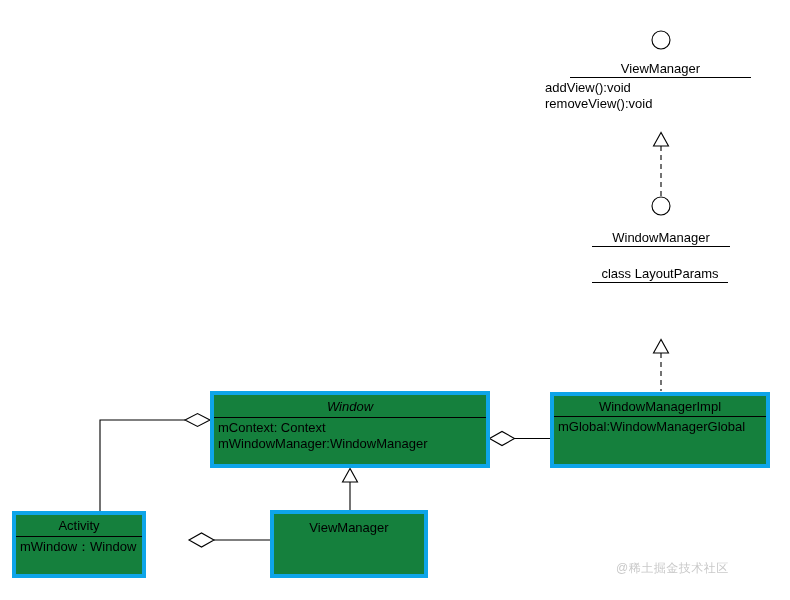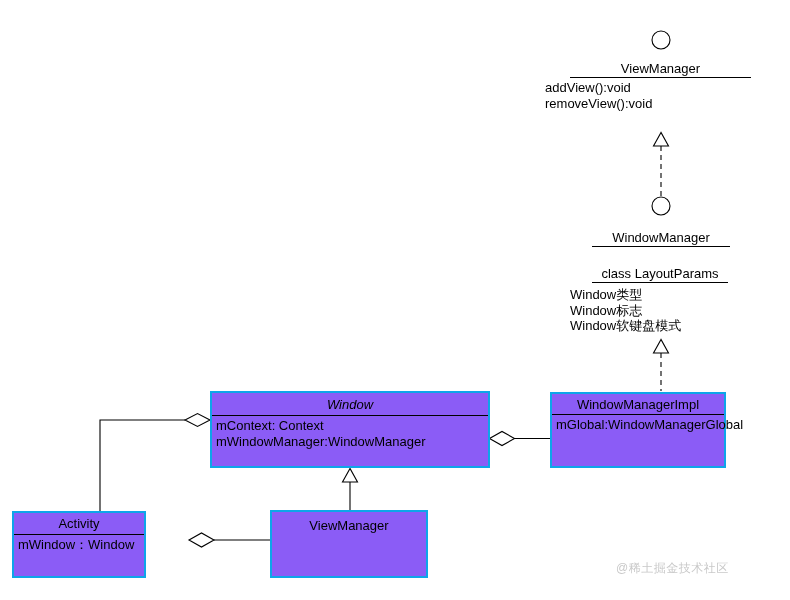--- a/index.html
+++ b/index.html
@@ -29,22 +29,22 @@
     line-height: 15px;
   }
   .method-lines div, .attr-lines-center div {
     line-height: 15.5px;
     text-align: left;
   }
 
   
   .uml-box {
     position: absolute;
-    border: 2px solid #0ea5e9;
-    background: #8b5cf6;
+    border: 4px solid #0ea5e9;
+    background: #15803d;
   }
   .uml-box .title {
     text-align: center;
     border-bottom: 1px solid #000;
   }
   .uml-box .title.no-sep { border-bottom: none; }
   .uml-box .attrs {
     padding: 2px 4px 0 4px;
   }
   .uml-box .attrs div { line-height: 15.5px; white-space: nowrap; }
@@ -91,35 +91,30 @@
 
   <div class="abs iface-name" style="left:570px; top:61px; width:181px;">ViewManager</div>
   <div class="abs method-lines" style="left:545px; top:80px; width:231px;">
     <div>addView():void</div>
     <div>removeView():void</div>
   </div>
 
   <div class="abs iface-name" style="left:592px; top:230px; width:138px;">WindowManager</div>
 
   <div class="abs iface-name" style="left:592px; top:266px; width:136px;">class LayoutParams</div>
-  <div class="abs attr-lines-center" style="left:570px; top:287px; width:181px;">
-    <div>Window类型</div>
-    <div>Window标志</div>
-    <div>Window软键盘模式</div>
-  </div>
 
   <div class="uml-box" style="left:210px; top:391px; width:280px; height:77px;">
     <div class="title italic" style="height:23px; line-height:23px;">Window</div>
     <div class="attrs">
       <div>mContext: Context</div>
       <div>mWindowManager:WindowManager</div>
     </div>
   </div>
 
-  <div class="uml-box" style="left:550px; top:392px; width:176px; height:76px;">
+  <div class="uml-box" style="left:550px; top:392px; width:220px; height:76px;">
     <div class="title" style="height:21px; line-height:21px;">WindowManagerImpl</div>
     <div class="attrs">
       <div>mGlobal:WindowManagerGlobal</div>
     </div>
   </div>
 
   <div class="uml-box" style="left:12px; top:511px; width:134px; height:67px;">
     <div class="title" style="height:22px; line-height:22px;">Activity</div>
     <div class="attrs">
       <div>mWindow：Window</div>

